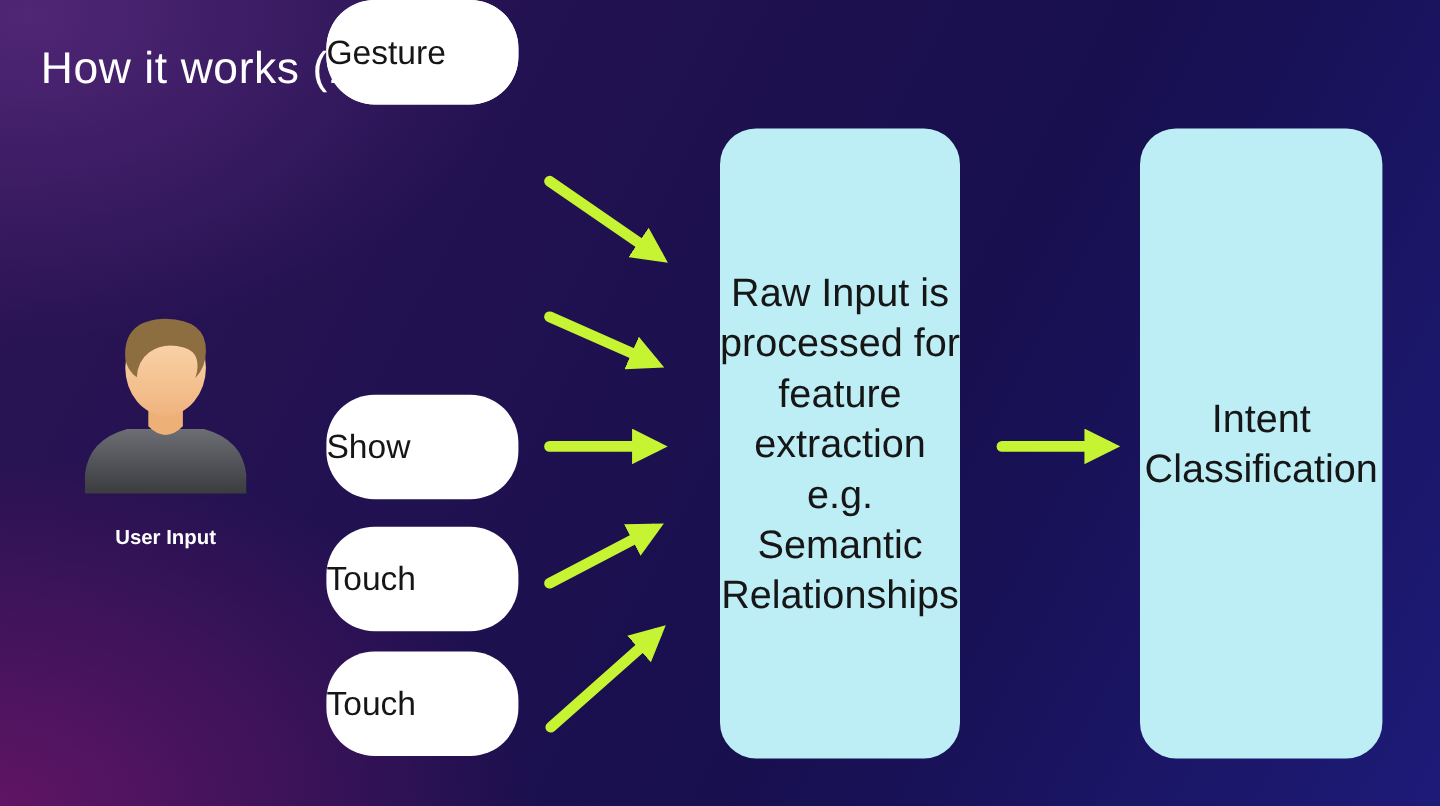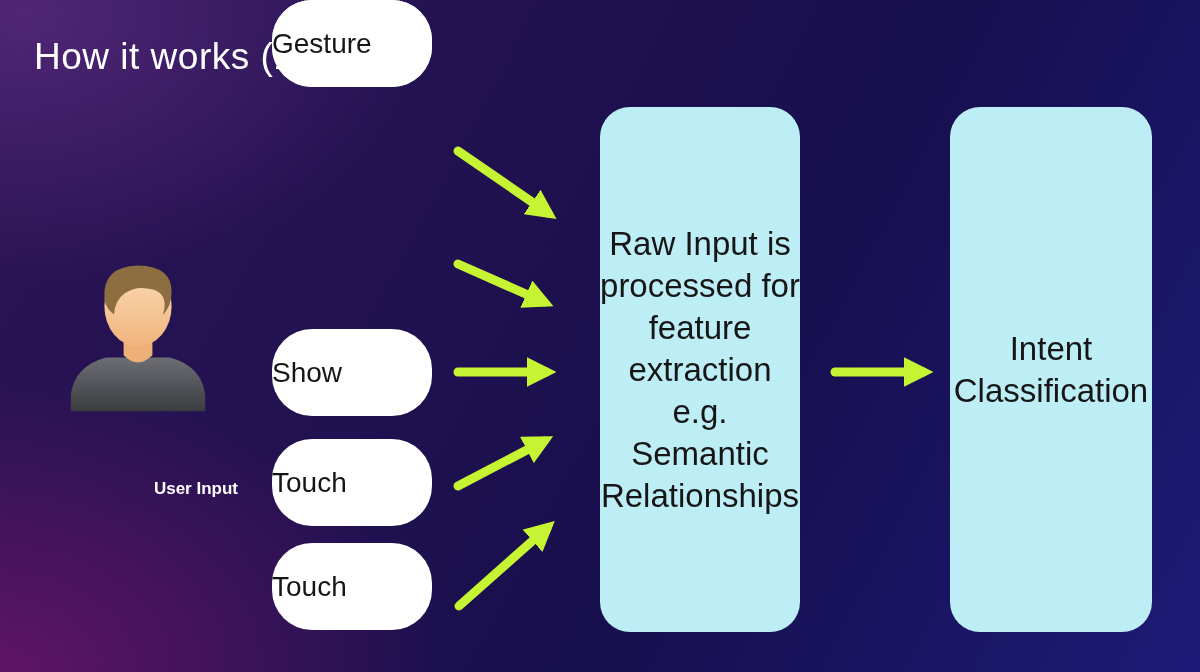--- a/index.html
+++ b/index.html
@@ -28,23 +28,23 @@
     position: absolute;
     left: 58px;
     top: 254px;
     width: 160px;
     height: 164px;
   }
   .avatar svg { width: 100%; height: 100%; display: block; }
   .user-label {
     position: absolute;
     left: 38px;
-    top: 479px;
+    top: 438px;
     width: 200px;
-    text-align: right;
+    text-align: center;
     font-size: 17px;
     font-weight: 700;
     color: #ffffff;
   }
   .pill {
     position: absolute;
     left: 272px;
     width: 160px;
     height: 87px;
     background: var(--color-pill_fill, #ffffff);

